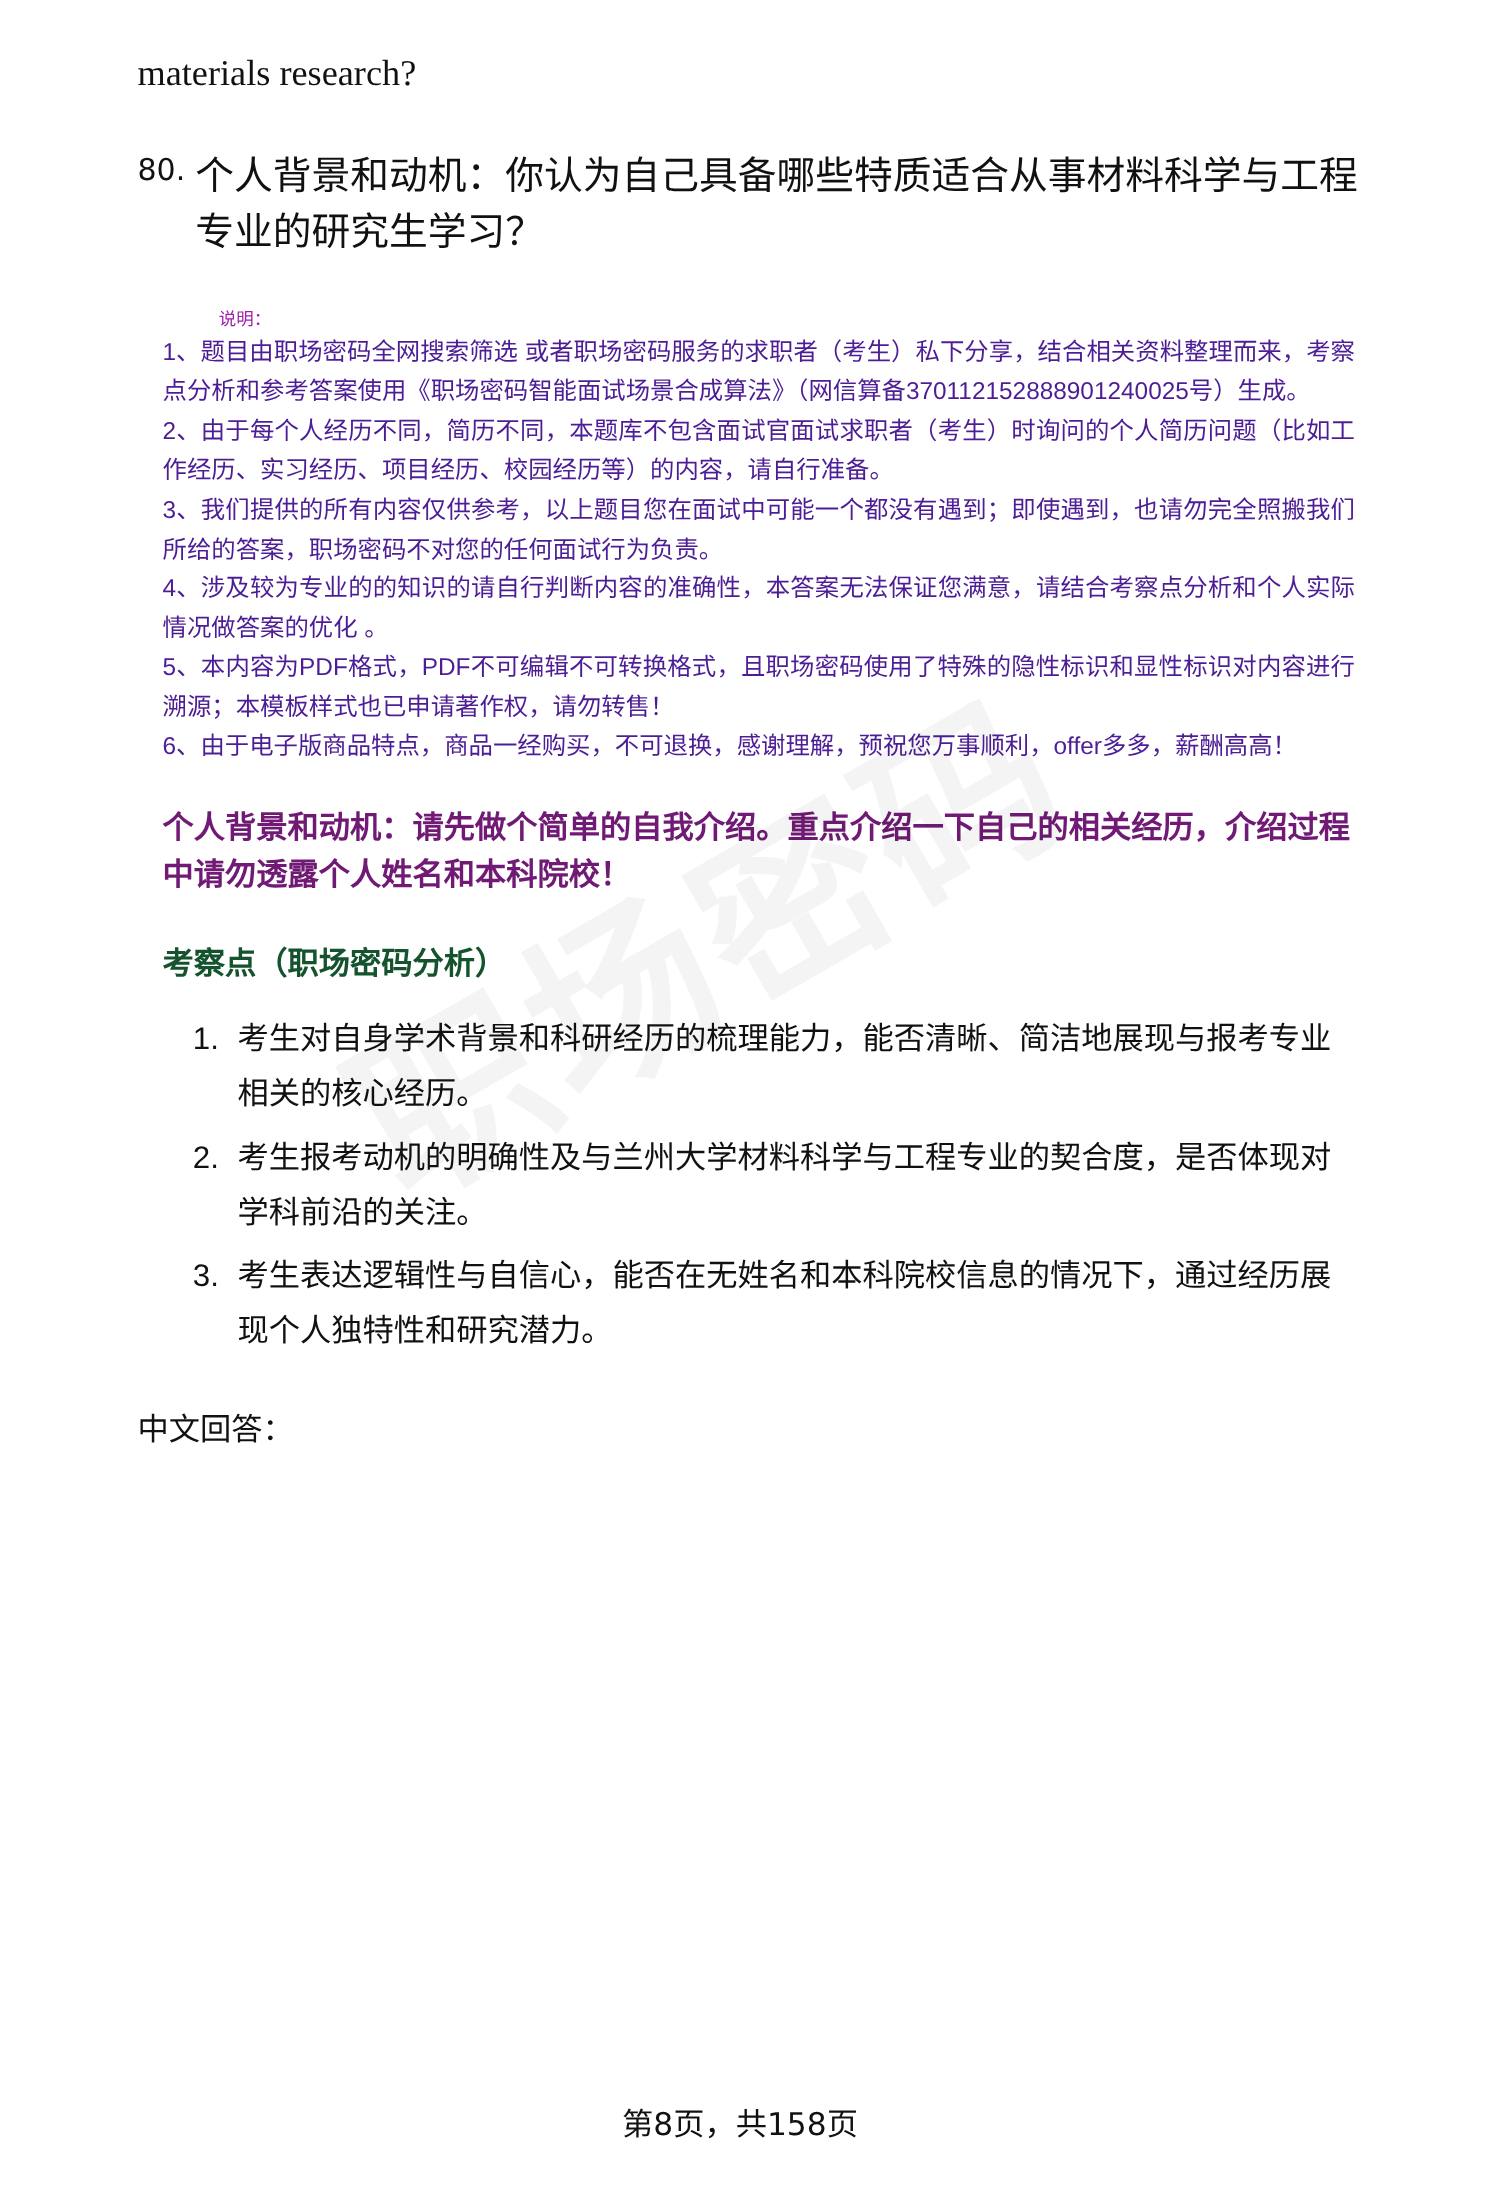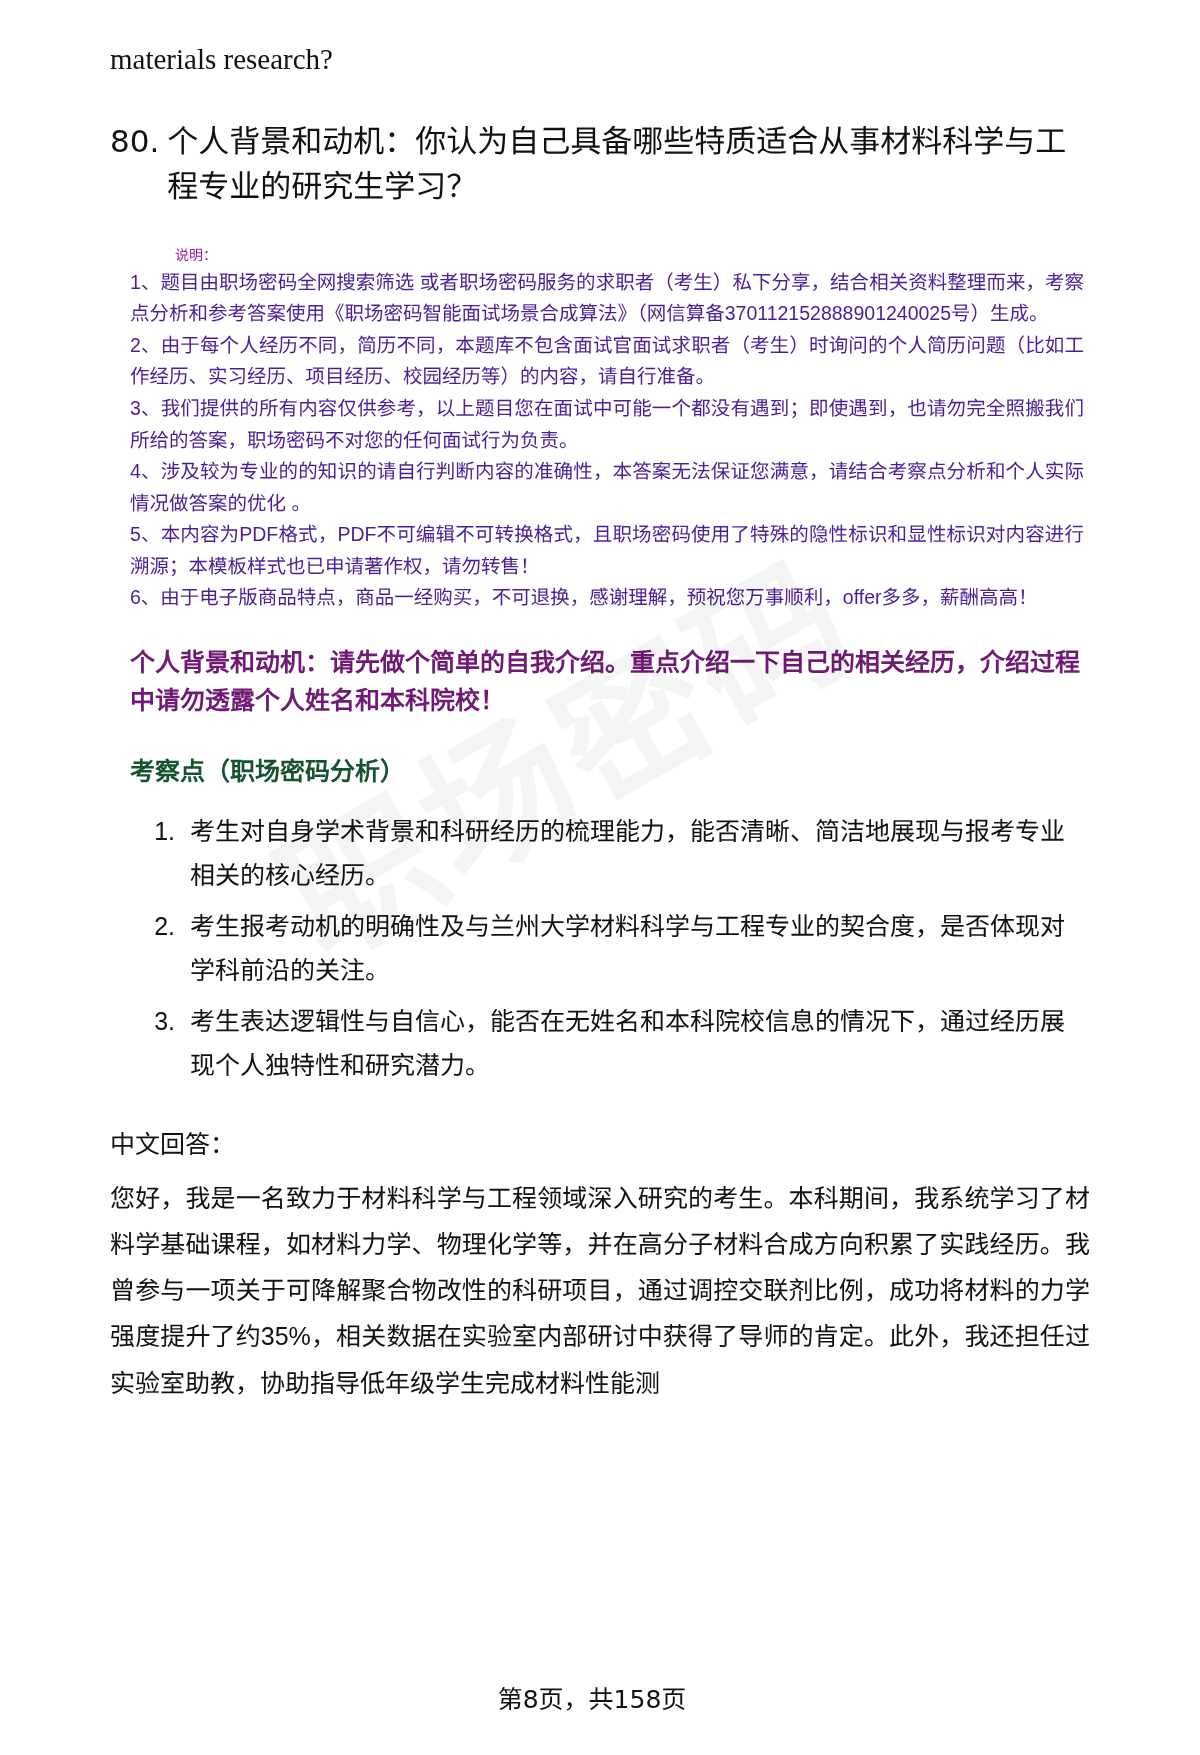--- a/index.html
+++ b/index.html
@@ -46,21 +46,21 @@
     margin: 0 0 40px 0;
     font-family: "Liberation Serif", "DejaVu Serif", serif;
   }
 
   .q-block {
     display: flex;
     align-items: flex-start;
     margin: 0 0 36px 0;
   }
   .q-num {
-    font-size: 31px;
+    font-size: 24px;
     line-height: 1.45;
     color: #111;
     flex: 0 0 auto;
     padding-right: 8px;
     font-family: "DejaVu Sans", sans-serif;
   }
   .q-text {
     font-size: 31px;
     line-height: 1.45;
     color: #111;
@@ -167,16 +167,15 @@
 
   <div class="section-title">考察点（职场密码分析）</div>
 
   <ol class="points">
     <li>考生对自身学术背景和科研经历的梳理能力，能否清晰、简洁地展现与报考专业相关的核心经历。</li>
     <li>考生报考动机的明确性及与兰州大学材料科学与工程专业的契合度，是否体现对学科前沿的关注。</li>
     <li>考生表达逻辑性与自信心，能否在无姓名和本科院校信息的情况下，通过经历展现个人独特性和研究潜力。</li>
   </ol>
 
   <div class="answer-label">中文回答：</div>
-  <p class="answer-body">您好，我是一名致力于材料科学与工程领域深入研究的考生。本科期间，我系统学习了材料学基础课程，如材料力学、物理化学等，并在高分子材料合成方向积累了实践经历。我曾参与一项关于可降解聚合物改性的科研项目，通过调控交联剂比例，成功将材料的力学强度提升了约35%，相关数据在实验室内部研讨中获得了导师的肯定。此外，我还担任过实验室助教，协助指导低年级学生完成材料性能测</p>
 
   <div class="footer">第8页，共158页</div>
 </div>
 
 </body></html>

